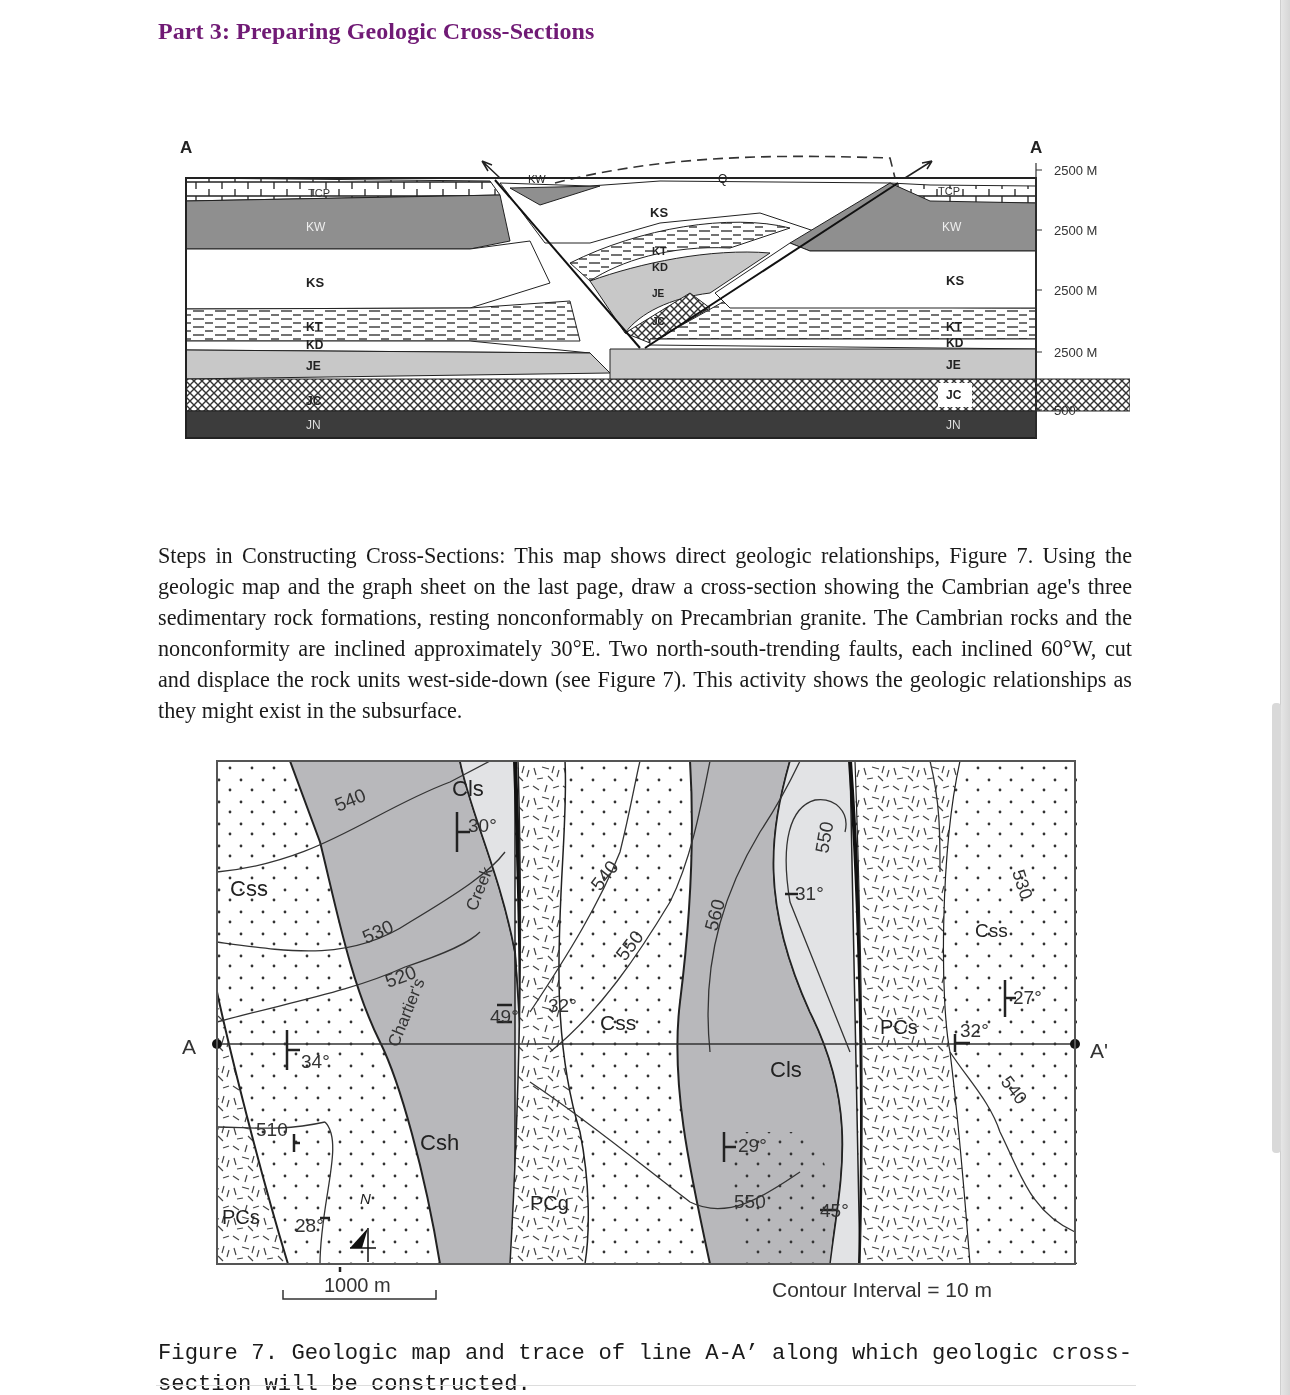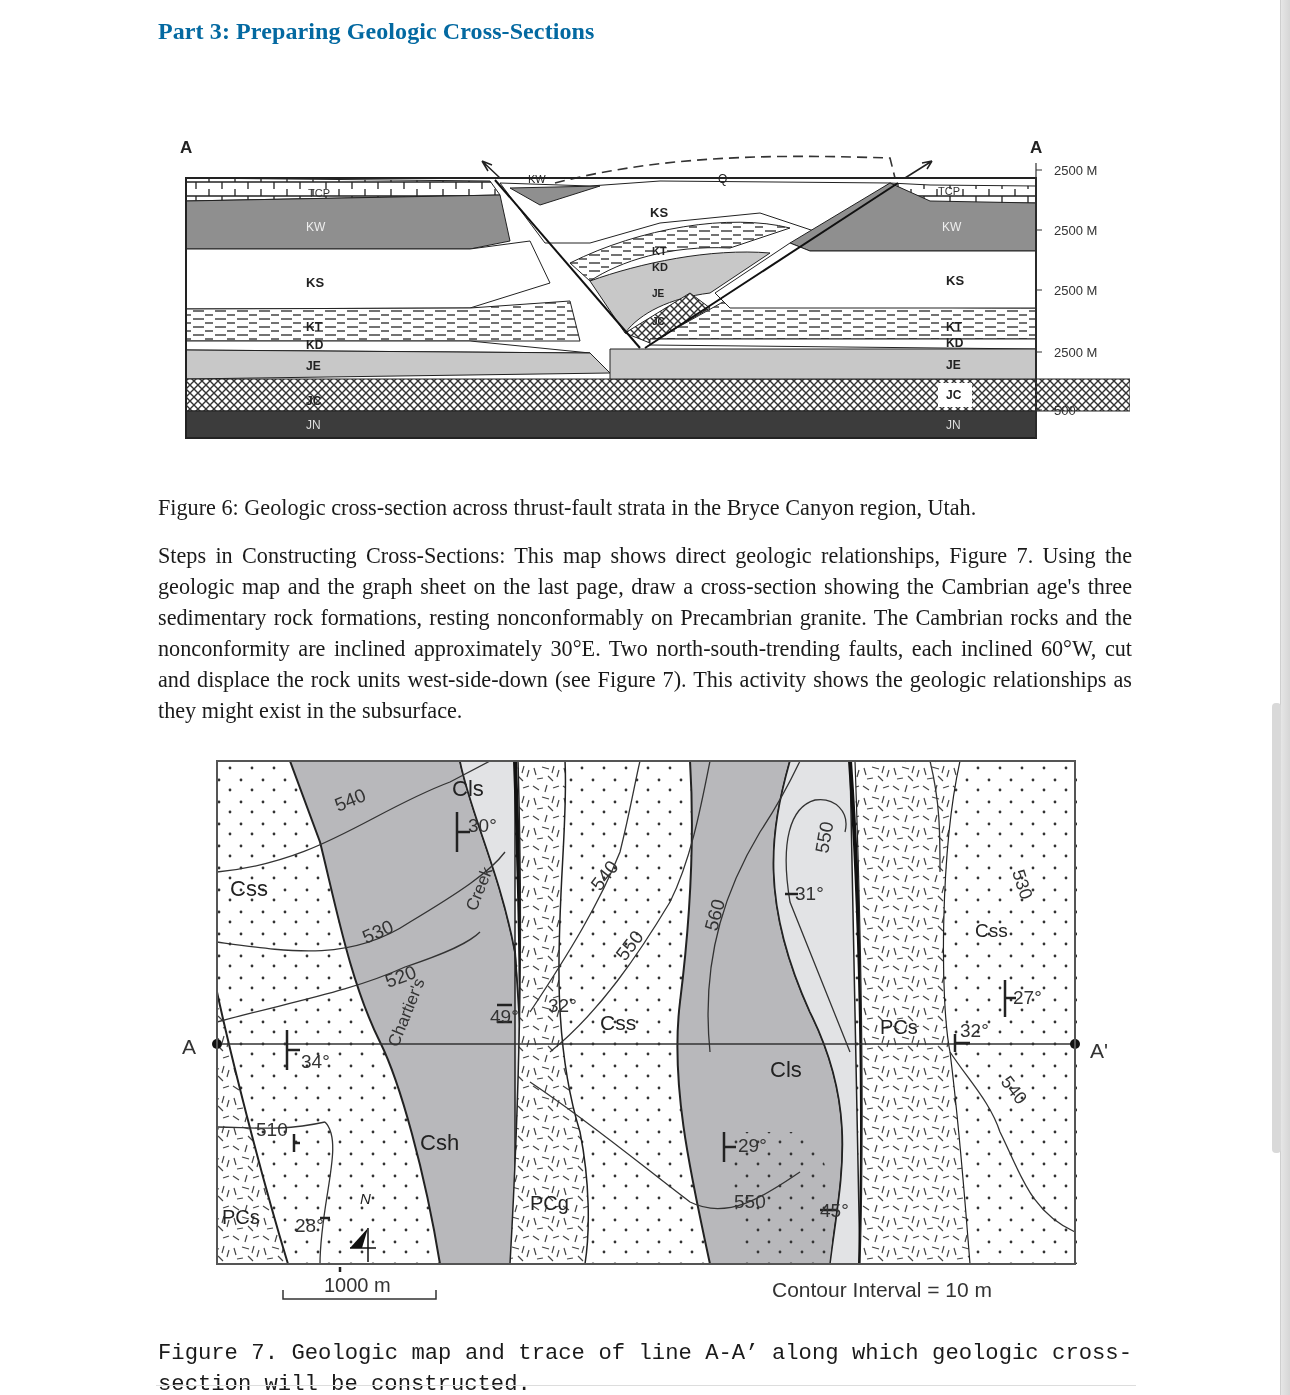--- a/index.html
+++ b/index.html
@@ -1,20 +1,20 @@
 <!DOCTYPE html>
 <html><head>
 <meta charset="utf-8">
 <style>
   html, body { margin:0; padding:0; }
   body { width:1290px; height:1395px; background:#ffffff; position:relative; overflow:hidden; font-family:"Liberation Serif", "DejaVu Serif", serif; color:#1a1a1a; }
   .page { position:absolute; left:0; top:0; width:1280px; height:1395px; background:#fff; }
   .page-edge { position:absolute; left:1280px; top:0; width:10px; height:1395px; background:linear-gradient(to right,#e6e6e6,#d4d4d4); border-left:1px solid #cfcfcf; }
   .scroll-thumb { position:absolute; left:1272px; top:703px; width:9px; height:450px; background:#d9d9d9; border-radius:4px; }
-  .heading { position:absolute; left:158px; top:18px; font-size:24px; font-weight:bold; color:#0369a1; letter-spacing:0.1px; }
+  .heading { position:absolute; left:158px; top:18px; font-size:24px; font-weight:bold; color:#701a75; letter-spacing:0.1px; }
   .para { position:absolute; left:158px; width:974px; font-size:22.2px; line-height:31px; text-align:justify; }
   .p1 { top:52px; }
   .cap6 { top:492px; }
   .p2 { top:540px; }
   .cap7 { top:1338px;font-family:Liberation Mono, monospace; }
   .para b { font-weight:normal; }
   .fig6 { position:absolute; left:170px; top:133px; width:960px; height:310px; }
   .fig7 { position:absolute; left:170px; top:752px; width:960px; height:560px; }
   .hr { position:absolute; left:156px; top:1385px; width:980px; height:1px; background:#dddddd; }
   svg text { font-family:"Liberation Sans", "DejaVu Sans", sans-serif; }
@@ -103,21 +103,20 @@
     <text x="776" y="296" font-size="12" fill="#ddd">JN</text>
 
     <path d="M866 30 V305 M866 37 H872 M866 97 H872 M866 157 H872 M866 219 H872 M866 277 H872" stroke="#333" stroke-width="1.2" fill="none"></path>
     <text x="884" y="42" font-size="13" fill="#333">2500 M</text>
     <text x="884" y="102" font-size="13" fill="#333">2500 M</text>
     <text x="884" y="162" font-size="13" fill="#333">2500 M</text>
     <text x="884" y="224" font-size="13" fill="#333">2500 M</text>
     <text x="884" y="282" font-size="13" fill="#333">500</text>
   </svg>
 
-  <div class="para cap6">Figure 6: Geologic cross-section across thrust-fault strata in the Bryce Canyon region, Utah.</div>
 
   <div class="para p2"><b>Steps in Constructing Cross-Sections:</b><span> This map shows direct geologic relationships, Figure 7. Using the geologic map and the graph sheet on the last page, draw a cross-section showing the Cambrian age's three sedimentary rock formations, resting nonconformably on Precambrian granite. The Cambrian rocks and the nonconformity are inclined approximately 30°E. Two north-south-trending faults, each inclined 60°W, cut and displace the rock units west-side-down (see Figure 7). This activity shows the geologic relationships as they might exist in the subsurface.</span></div>
 
   <svg class="fig7" viewBox="0 0 960 560" xmlns="http://www.w3.org/2000/svg">
     <defs>
       <pattern id="dots" width="22" height="22" patternUnits="userSpaceOnUse">
         <rect width="22" height="22" fill="#fff"></rect>
         <circle cx="5" cy="6" r="1.4" fill="#333"></circle>
           <circle cx="16" cy="16" r="1.4" fill="#333"></circle>
       </pattern>

